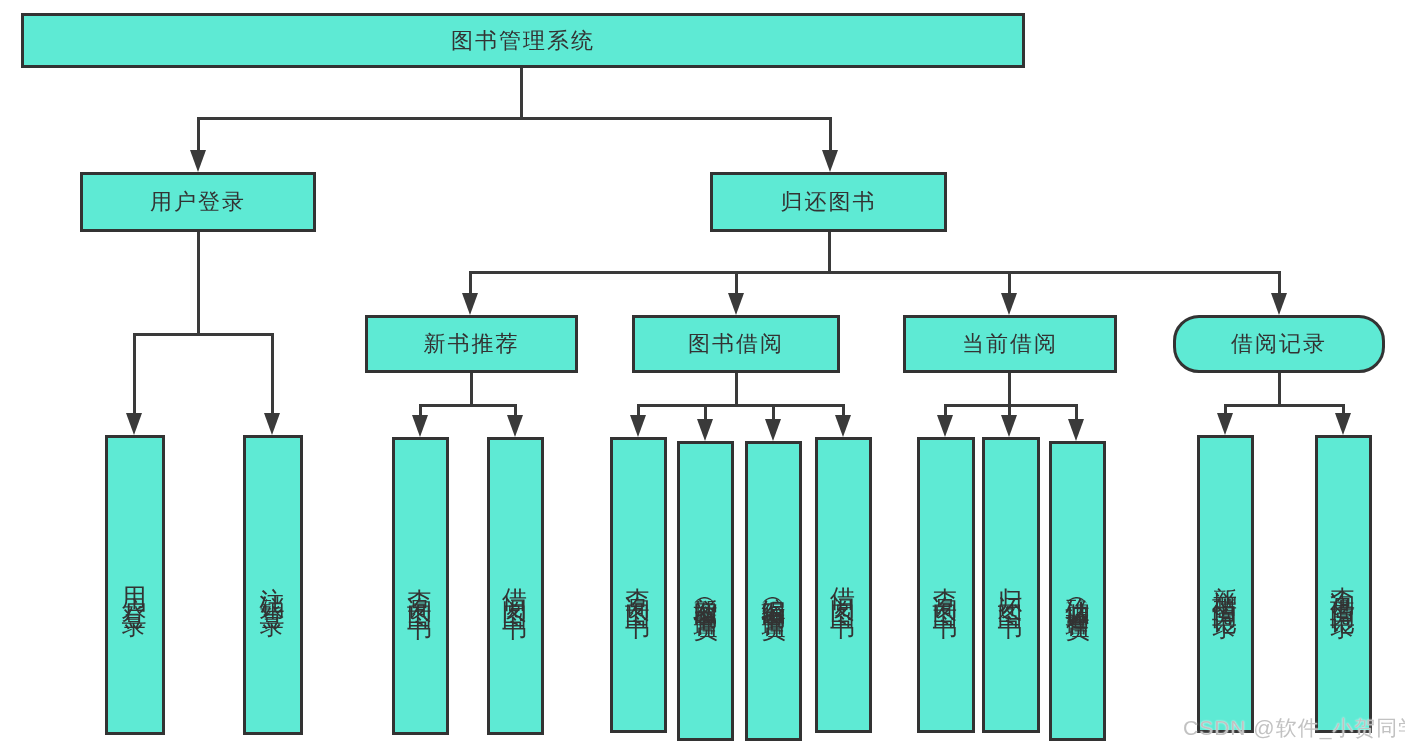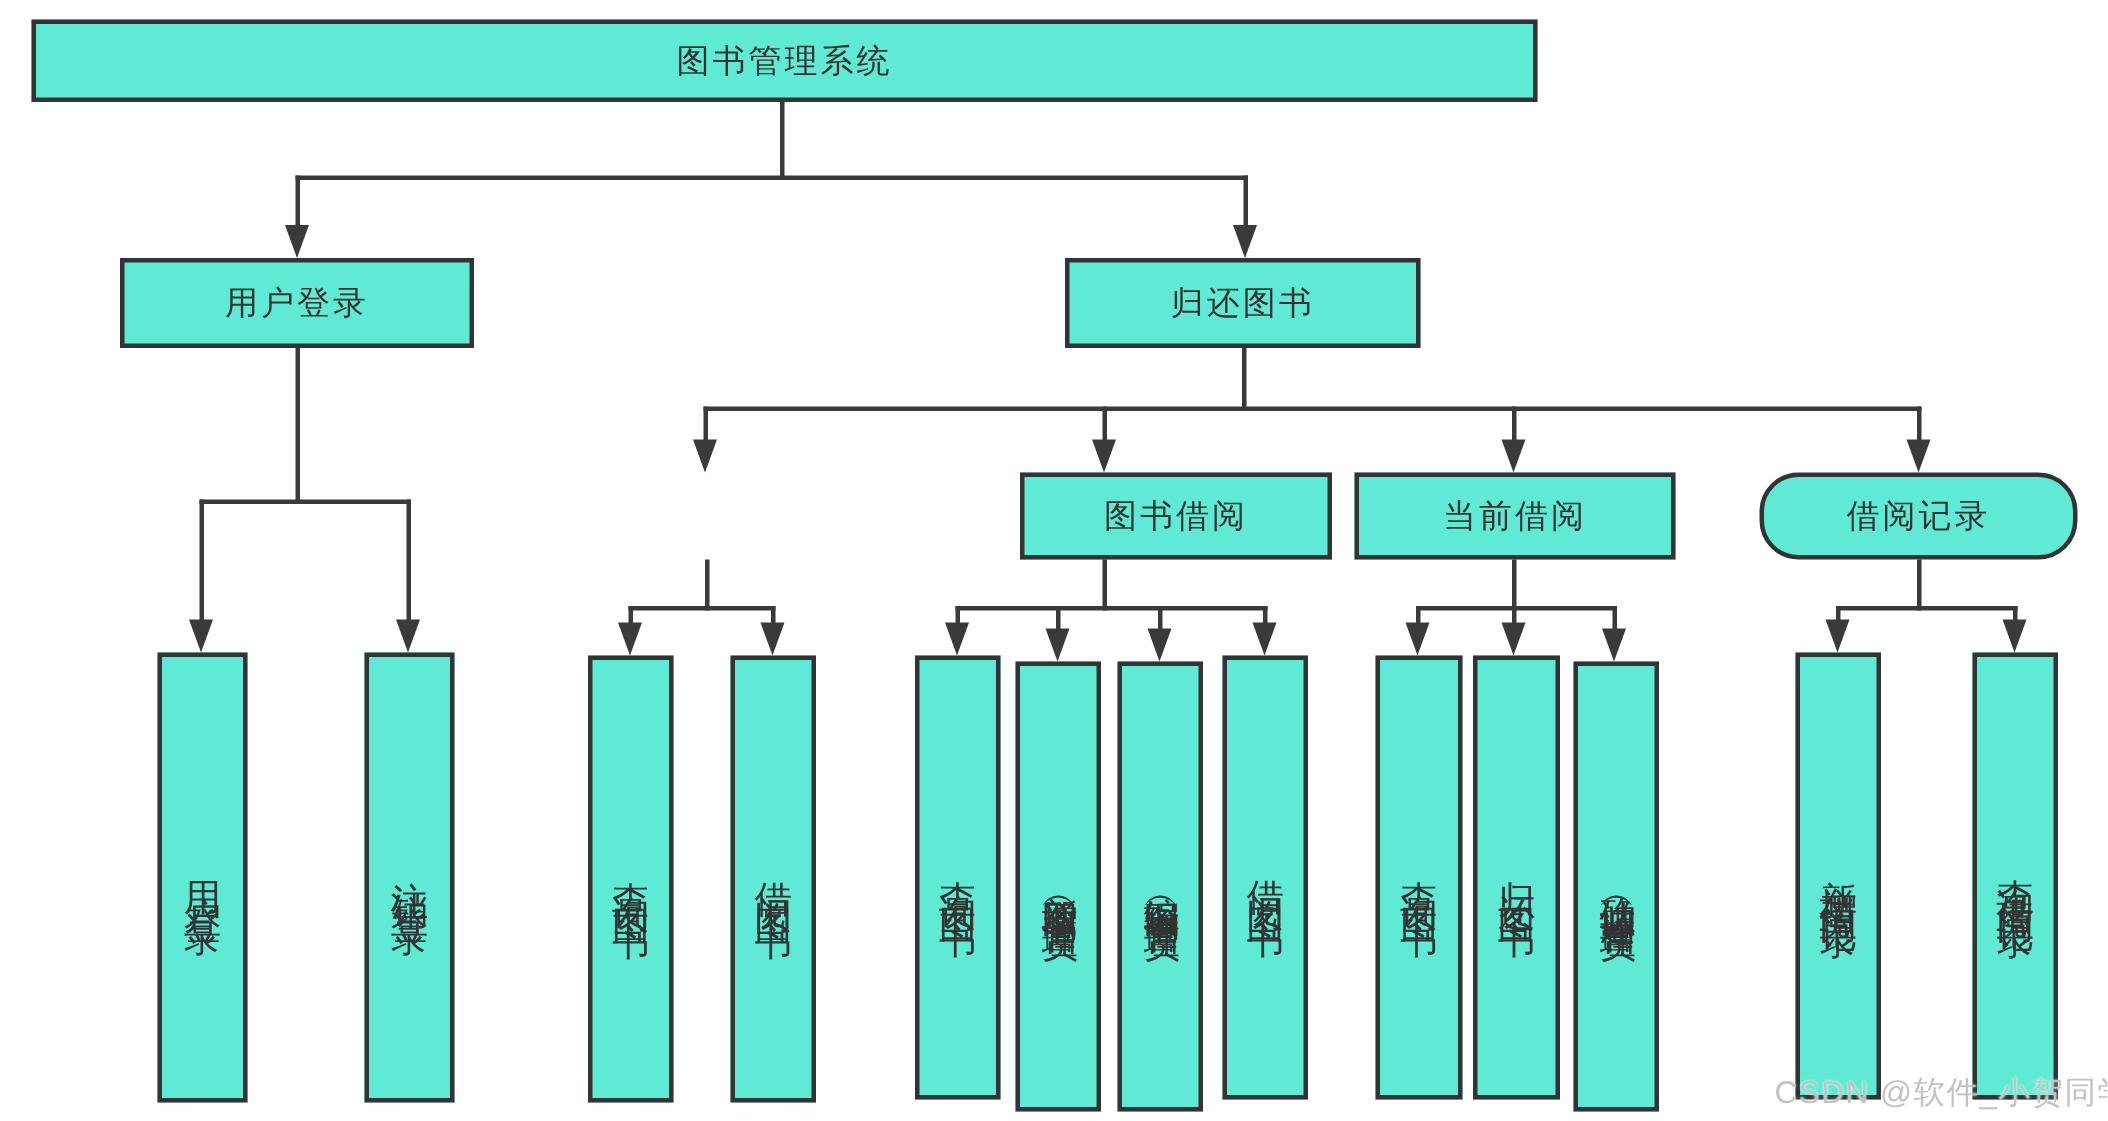--- a/index.html
+++ b/index.html
@@ -43,22 +43,25 @@
   </div>
 
   <div class="box" style="left:80px;top:172px;width:236px;height:60px;">
     <span>用户登录</span>
   </div>
 
   <div class="box" style="left:710px;top:172px;width:237px;height:60px;">
     <span>归还图书</span>
   </div>
 
+  <div class="box" style="left:365px;top:315px;width:213px;height:58px;">
+    <span>新书推荐</span>
+  </div>
 
-  <div class="box" style="left:632px;top:315px;width:208px;height:58px;margin-left:48px;">
+  <div class="box" style="left:632px;top:315px;width:208px;height:58px;">
     <span>图书借阅</span>
   </div>
 
   <div class="box" style="left:903px;top:315px;width:214px;height:58px;">
     <span>当前借阅</span>
   </div>
 
   <div class="box" style="left:1173px;top:315px;width:212px;height:58px;border-radius:26px;">
     <span>借阅记录</span>
   </div>

